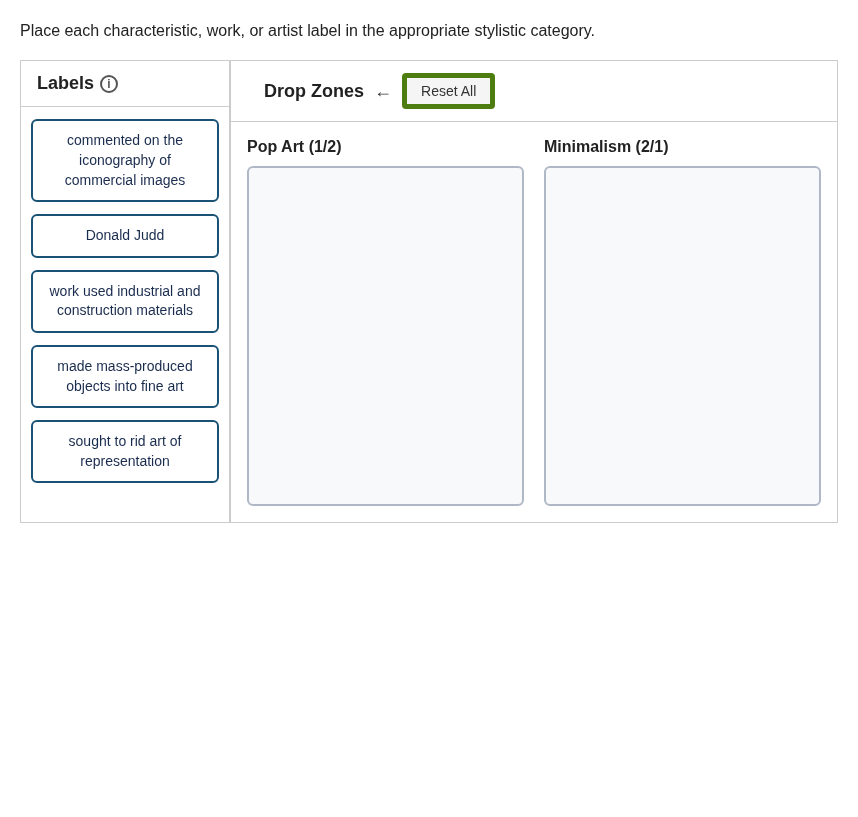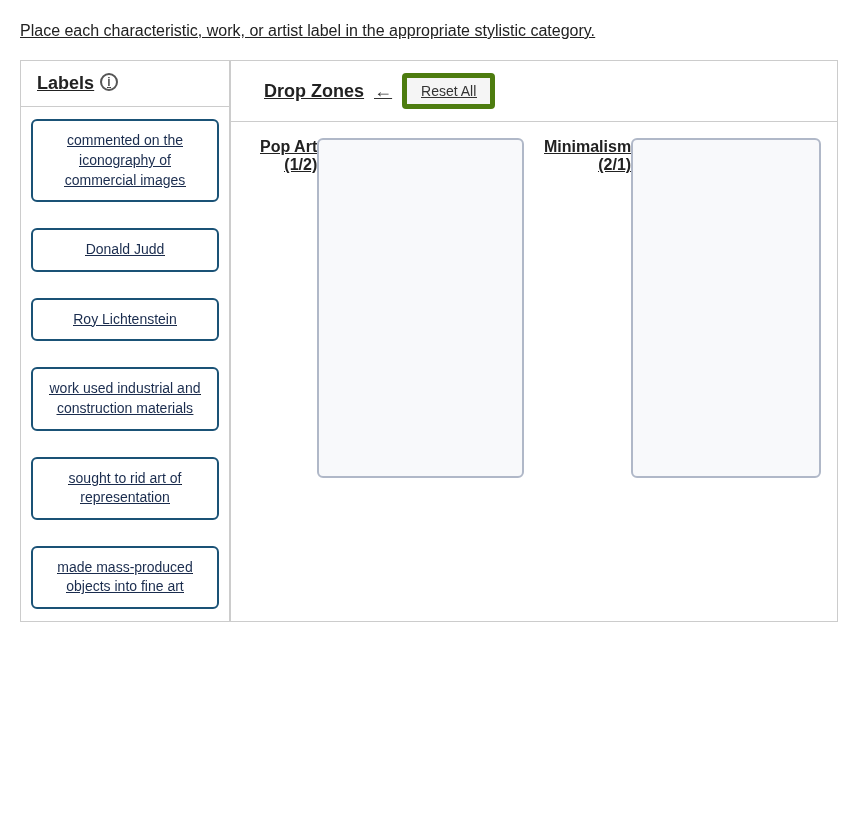--- a/index.html
+++ b/index.html
@@ -1,19 +1,18 @@
 <!DOCTYPE html>
 <html><head>
   <meta charset="utf-8">
   <style>
     * {
       box-sizing: border-box;
       margin: 0;
       padding: 0;
-      text-decoration: underline;
     }
 
     body {
       font-family: Arial, sans-serif;
       background: #ffffff;
       padding: 20px;
       width: 858px;
       min-height: 817px;
     }
 
@@ -34,20 +33,21 @@
     
     .labels-column {
       width: 210px;
       border-right: 2px solid #ccc;
       padding: 0;
       flex-shrink: 0;
     }
 
     .labels-header {
       display: flex;
+      align-items: center;
       padding: 12px 16px;
       border-bottom: 1px solid #ccc;
       background: #fff;
     }
 
     .labels-header-text {
       font-size: 18px;
       font-weight: bold;
       color: #222;
       margin-right: 6px;
@@ -64,21 +64,21 @@
       font-size: 12px;
       font-weight: bold;
       color: #555;
       cursor: pointer;
     }
 
     .labels-list {
       padding: 12px 10px;
       display: flex;
       flex-direction: column;
-      gap: 26px;
+      gap: 12px;
     }
 
     .label-item {
       border: 2px solid #1a5276;
       border-radius: 6px;
       padding: 10px 12px;
       text-align: center;
       font-size: 14px;
       color: #1a2c4e;
       background: #fff;
@@ -126,21 +126,21 @@
     .dropzones-content {
       display: flex;
       flex-direction: row;
       padding: 16px;
       gap: 20px;
       align-items: flex-start;
     }
 
     .drop-zone-wrapper {
       display: flex;
-      flex-direction: row;
+      flex-direction: column;
       align-items: flex-start;
       flex: 1;
       text-align: right;
     }
 
     .drop-zone-title {
       font-size: 16px;
       font-weight: bold;
       color: #222;
       margin-bottom: 10px;
@@ -162,24 +162,23 @@
 <div class="main-container">
 
   <div class="labels-column">
     <div class="labels-header">
       <span class="labels-header-text">Labels</span>
       <span class="info-icon">i</span>
     </div>
     <div class="labels-list" id="labels-list">
     <div class="label-item" draggable="true">commented on the iconography of commercial images</div>
         <div class="label-item" draggable="true">Donald Judd</div>
-        <div class="label-item" draggable="true">Roy Lichtenstein</div>
         <div class="label-item" draggable="true">work used industrial and construction materials</div>
+        <div class="label-item" draggable="true">made mass-produced objects into fine art</div>
         <div class="label-item" draggable="true">sought to rid art of representation</div>
-        <div class="label-item" draggable="true">made mass-produced objects into fine art</div>
       </div>
   </div>
 
   <div class="dropzones-column">
     <div class="dropzones-header">
       <span class="dropzones-header-text">Drop Zones</span>
       <span class="arrow-icon">←</span>
       <button class="reset-btn">Reset All</button>
     </div>
     <div class="dropzones-content" id="dropzones-content">

